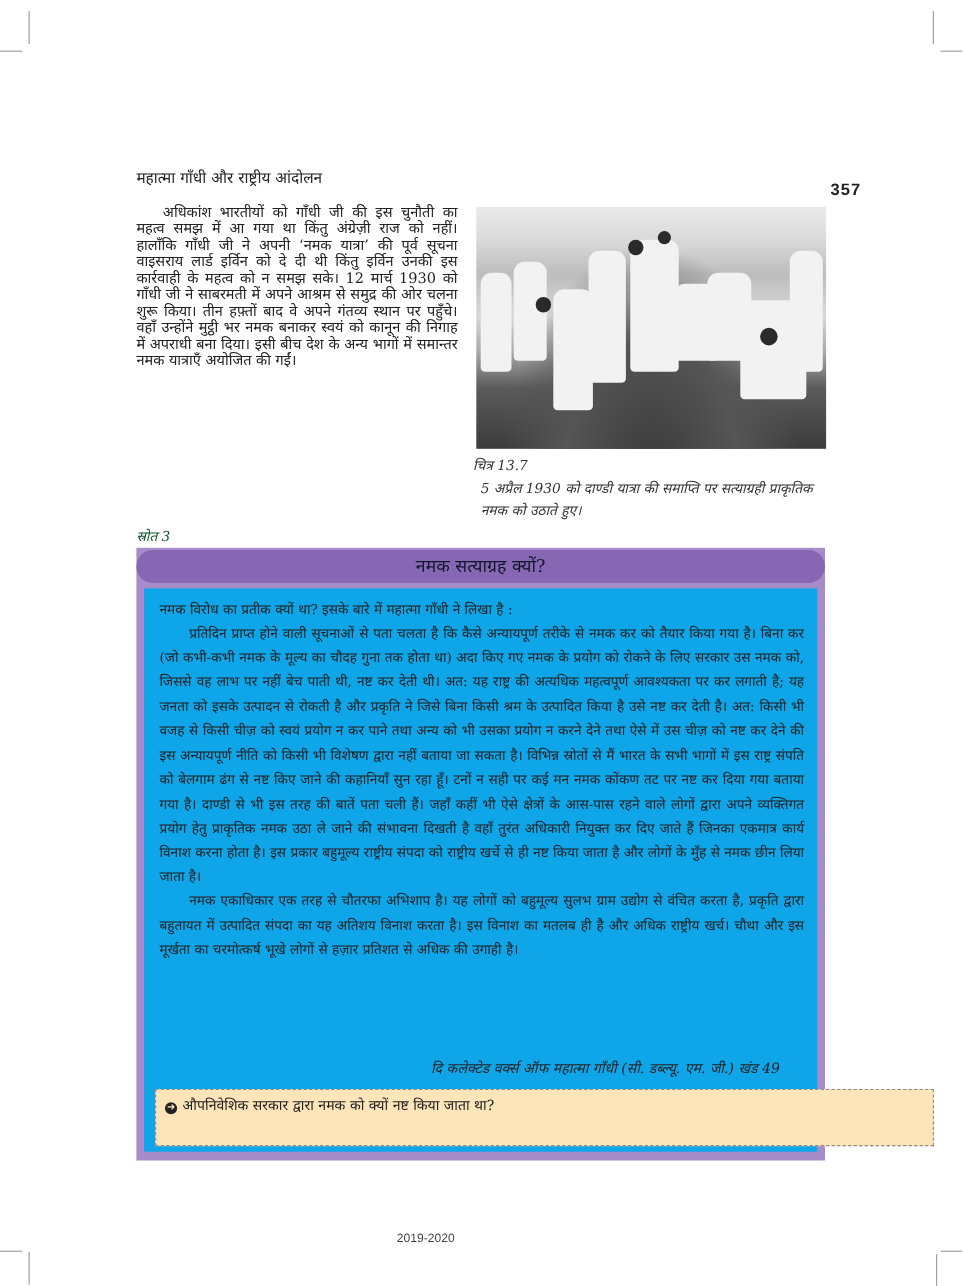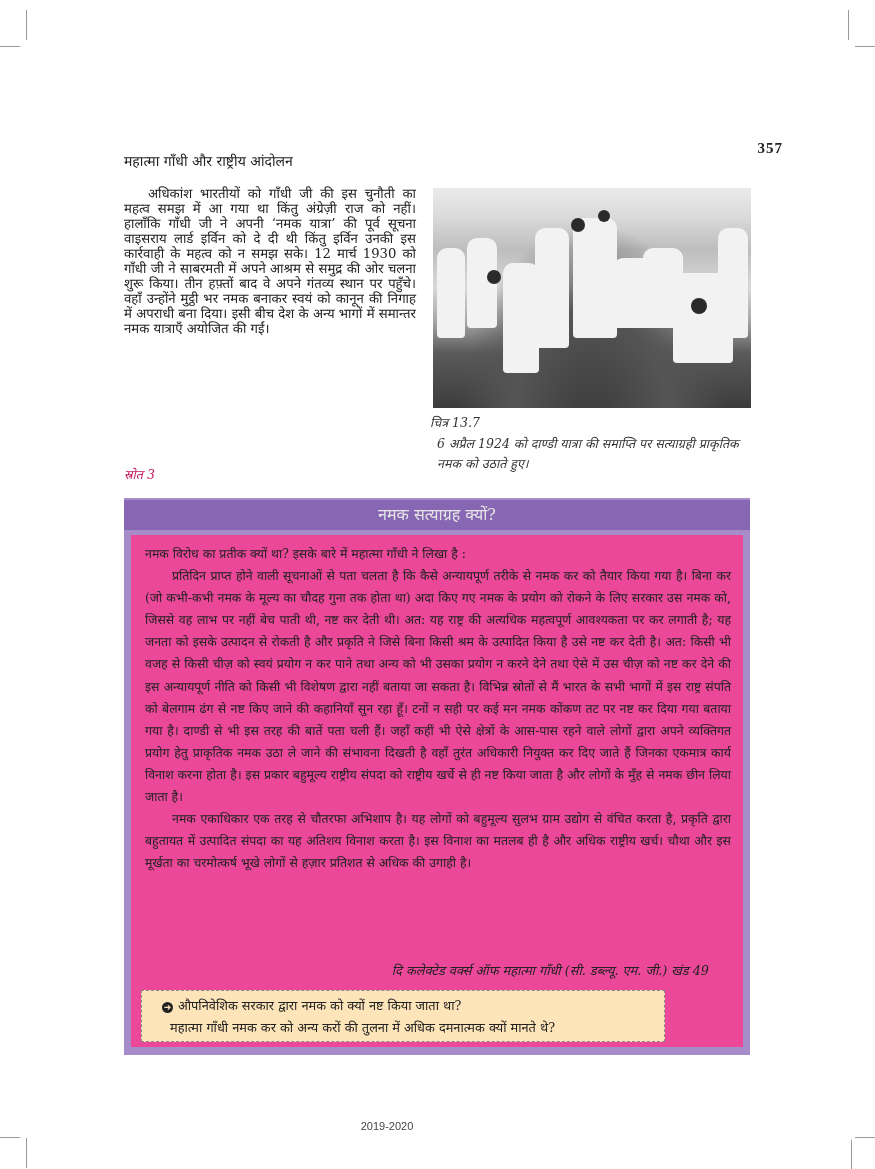--- a/index.html
+++ b/index.html
@@ -1,48 +1,48 @@
 <!DOCTYPE html>
 <html><head>
 <meta charset="utf-8">
 <style>
   html, body { margin:0; padding:0; background:#ffffff; }
   body { width:875px; height:1169px; position:relative; overflow:hidden;
          font-family:"DejaVu Serif", serif; color:#222; }
   .crop { position:absolute; background:#9a9a9a; }
   .running-head { position:absolute; left:124px; top:151px; font-size:14px; font-weight:normal;
                   font-family:"DejaVu Sans", sans-serif; color:#222; }
-  .page-num { position:absolute; right:92px; top:140px; font-size:15px; font-weight:bold;
-              font-family:Liberation Serif, serif; letter-spacing:1px; color:#222; }
+  .page-num { position:absolute; right:92px; top:164px; font-size:15px; font-weight:bold;
+              font-family:Liberation Sans, sans-serif; letter-spacing:1px; color:#222; }
   .intro { position:absolute; left:124px; top:186px; width:292px; font-size:13.2px;
            line-height:15px; text-align:justify; text-align-last:left; }
   .intro p { margin:0; text-indent:24px; }
   .figure { position:absolute; left:433px; top:188px; width:318px; height:220px;
             background: radial-gradient(ellipse at 50% 110%, #3a3a3a 0%, #555 35%, transparent 60%),
                         linear-gradient(180deg, #eaeaea 0%, #dcdcdc 12%, #bdbdbd 28%, #d8d8d8 45%, #a9a9a9 60%, #5a5a5a 75%, #3c3c3c 100%); }
   .figure .people { position:absolute; left:0; right:0; top:40px; height:120px; }
   .figure .p { position:absolute; background:#f2f2f2; border-radius:10px 10px 4px 4px; }
   .figure .h { position:absolute; background:#2a2a2a; border-radius:50%; }
   .fig-label { position:absolute; left:430px; top:414px; font-size:12.5px; font-style:italic; color:#333; }
   .fig-caption { position:absolute; left:437px; top:434px; width:318px; font-size:12.5px;
                  font-style:italic; line-height:20px; color:#333; }
-  .source-label { position:absolute; left:124px; top:466px; font-size:12.5px; font-style:italic; color:#be185d; }
+  .source-label { position:absolute; left:124px; top:479px; font-size:12.5px; font-style:italic; color:#14532d; }
   .source-box { position:absolute; left:124px; top:498px; width:626px; height:557px;
                 background:#a68cc8; }
   .source-title { position:absolute; left:0; top:2px; width:626px; height:30px; background:#8767b4;
-                  color:#e5e5e5; font-size:16px; text-align:center; line-height:30px; }
-  .source-panel { position:absolute; left:7px; top:37px; width:612px; height:512px; background:#ec4899; }
+                  color:#0f172a; font-size:16px; text-align:center; line-height:30px;border-radius:15px; }
+  .source-panel { position:absolute; left:7px; top:37px; width:612px; height:512px; background:#0ea5e9; }
   .source-text { position:absolute; left:14px; top:8px; width:586px; font-size:12.4px;
                  line-height:22.1px; text-align:justify; color:#222; }
   .source-text p { margin:0; text-indent:27px; }
   .source-text p.first { text-indent:0; }
   .citation { position:absolute; right:34px; top:426px; font-size:12.8px; font-style:italic; color:#222; }
-  .question-box { position:absolute; left:10px; top:455px; width:524px; height:52px;
+  .question-box { position:absolute; left:10px; top:455px; width:708px; height:52px;
                   background:#fde4b9; border:1.5px dashed #8c8c8c; box-sizing:border-box;
-                  padding:4px 20px; font-size:12.8px; line-height:22px; color:#222; }
+                  padding:4px 8px; font-size:12.8px; line-height:22px; color:#222; }
   .q-icon { display:inline-block; width:11px; height:11px; border-radius:50%; background:#222;
             color:#fde4b9; font-size:9px; line-height:11px; text-align:center; margin-right:5px;
             vertical-align:0px; font-family:"DejaVu Sans", sans-serif; }
   .q2 { padding-left:8px; }
   .footer-year { position:absolute; left:0; width:774px; top:1120px; text-align:center;
                  font-size:11px; font-family:"Liberation Sans", sans-serif; color:#444; }
 </style>
 </head>
 <body>
 
@@ -73,33 +73,32 @@
     <div class="p" style="left:210px;top:20px;width:40px;height:80px;"></div>
     <div class="p" style="left:240px;top:45px;width:60px;height:90px;"></div>
     <div class="p" style="left:285px;top:0px;width:30px;height:110px;"></div>
     <div class="h" style="left:138px;top:-10px;width:14px;height:14px;"></div>
     <div class="h" style="left:165px;top:-18px;width:12px;height:12px;"></div>
     <div class="h" style="left:54px;top:42px;width:14px;height:14px;"></div>
     <div class="h" style="left:258px;top:70px;width:16px;height:16px;"></div>
   </div>
 </div>
 <div class="fig-label">चित्र 13.7</div>
-<div class="fig-caption">6 अप्रैल 1924 को दाण्डी यात्रा की समाप्ति पर सत्याग्रही प्राकृतिक नमक को उठाते हुए।</div>
+<div class="fig-caption">5 अप्रैल 1930 को दाण्डी यात्रा की समाप्ति पर सत्याग्रही प्राकृतिक नमक को उठाते हुए।</div>
 
 <div class="source-label">स्रोत 3</div>
 
 <div class="source-box">
   <div class="source-title">नमक सत्याग्रह क्यों?</div>
   <div class="source-panel">
     <div class="source-text">
       <p class="first">नमक विरोध का प्रतीक क्यों था? इसके बारे में महात्मा गाँधी ने लिखा है :</p>
       <p>प्रतिदिन प्राप्त होने वाली सूचनाओं से पता चलता है कि कैसे अन्यायपूर्ण तरीके से नमक कर को तैयार किया गया है। बिना कर (जो कभी-कभी नमक के मूल्य का चौदह गुना तक होता था) अदा किए गए नमक के प्रयोग को रोकने के लिए सरकार उस नमक को, जिससे वह लाभ पर नहीं बेच पाती थी, नष्ट कर देती थी। अत: यह राष्ट्र की अत्यधिक महत्वपूर्ण आवश्यकता पर कर लगाती है; यह जनता को इसके उत्पादन से रोकती है और प्रकृति ने जिसे बिना किसी श्रम के उत्पादित किया है उसे नष्ट कर देती है। अत: किसी भी वजह से किसी चीज़ को स्वयं प्रयोग न कर पाने तथा अन्य को भी उसका प्रयोग न करने देने तथा ऐसे में उस चीज़ को नष्ट कर देने की इस अन्यायपूर्ण नीति को किसी भी विशेषण द्वारा नहीं बताया जा सकता है। विभिन्न स्रोतों से मैं भारत के सभी भागों में इस राष्ट्र संपति को बेलगाम ढंग से नष्ट किए जाने की कहानियाँ सुन रहा हूँ। टनों न सही पर कई मन नमक कोंकण तट पर नष्ट कर दिया गया बताया गया है। दाण्डी से भी इस तरह की बातें पता चली हैं। जहाँ कहीं भी ऐसे क्षेत्रों के आस-पास रहने वाले लोगों द्वारा अपने व्यक्तिगत प्रयोग हेतु प्राकृतिक नमक उठा ले जाने की संभावना दिखती है वहाँ तुरंत अधिकारी नियुक्त कर दिए जाते हैं जिनका एकमात्र कार्य विनाश करना होता है। इस प्रकार बहुमूल्य राष्ट्रीय संपदा को राष्ट्रीय खर्चे से ही नष्ट किया जाता है और लोगों के मुँह से नमक छीन लिया जाता है।</p>
       <p>नमक एकाधिकार एक तरह से चौतरफा अभिशाप है। यह लोगों को बहुमूल्य सुलभ ग्राम उद्योग से वंचित करता है, प्रकृति द्वारा बहुतायत में उत्पादित संपदा का यह अतिशय विनाश करता है। इस विनाश का मतलब ही है और अधिक राष्ट्रीय खर्च। चौथा और इस मूर्खता का चरमोत्कर्ष भूखे लोगों से हज़ार प्रतिशत से अधिक की उगाही है।</p>
     </div>
     <div class="citation">दि कलेक्टेड वर्क्स ऑफ महात्मा गाँधी (सी. डब्ल्यू. एम. जी.) खंड 49</div>
     <div class="question-box">
       <div><span class="q-icon">➜</span><span>औपनिवेशिक सरकार द्वारा नमक को क्यों नष्ट किया जाता था?</span></div>
-      <div class="q2"><span>महात्मा गाँधी नमक कर को अन्य करों की तुलना में अधिक दमनात्मक क्यों मानते थे?</span></div>
     </div>
   </div>
 </div>
 
 <div class="footer-year">2019-2020</div>
 
 </body></html>

